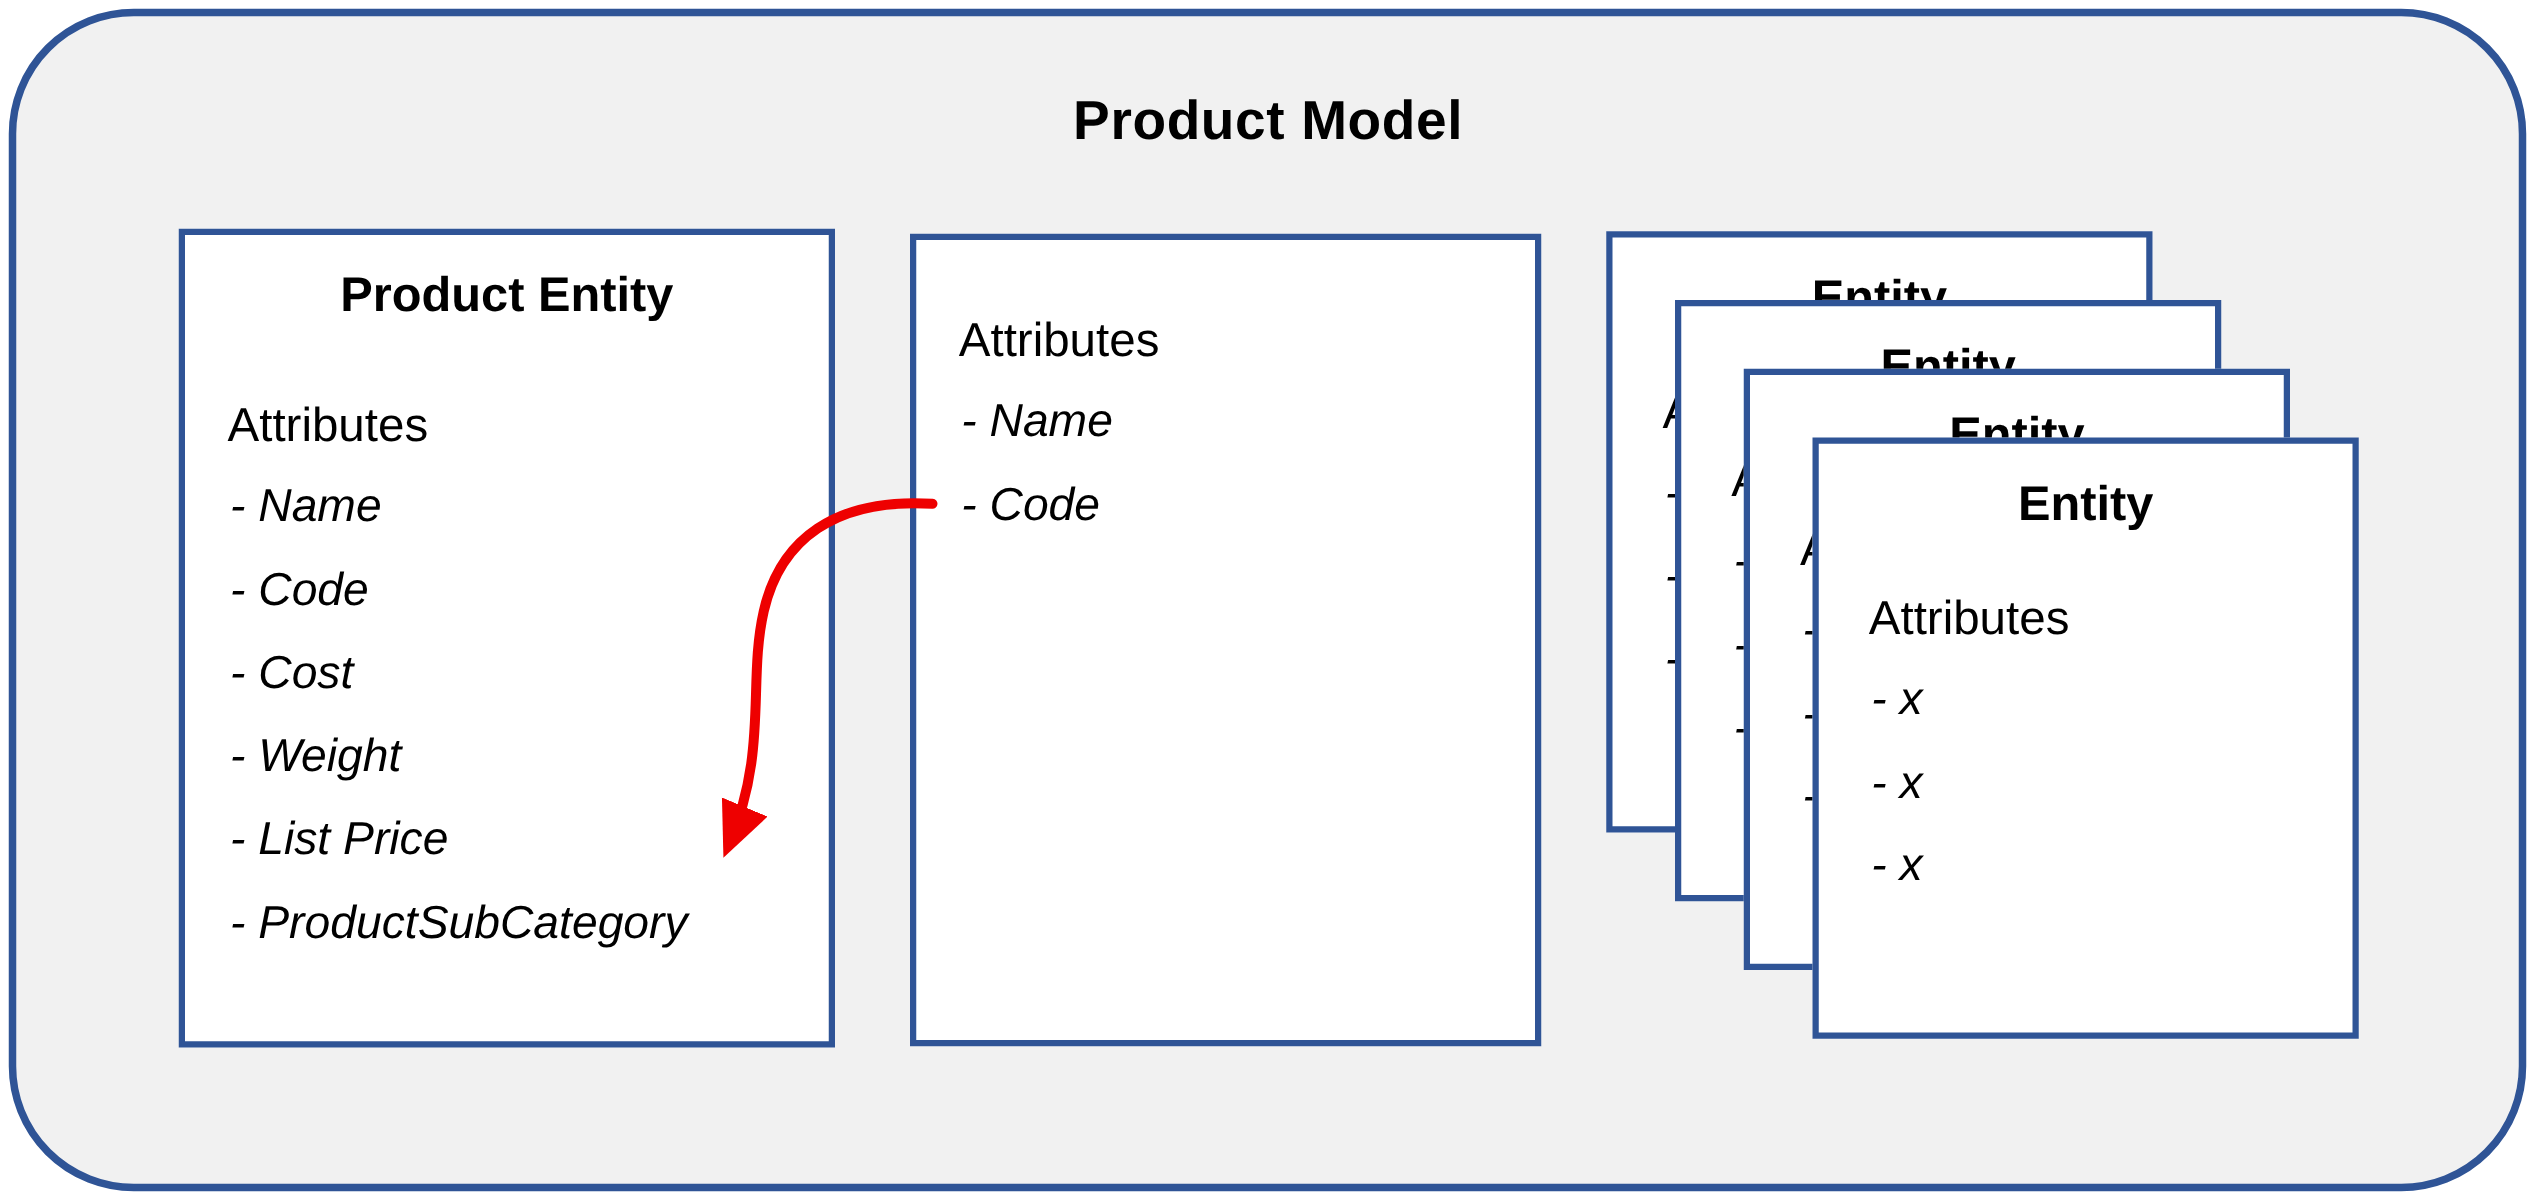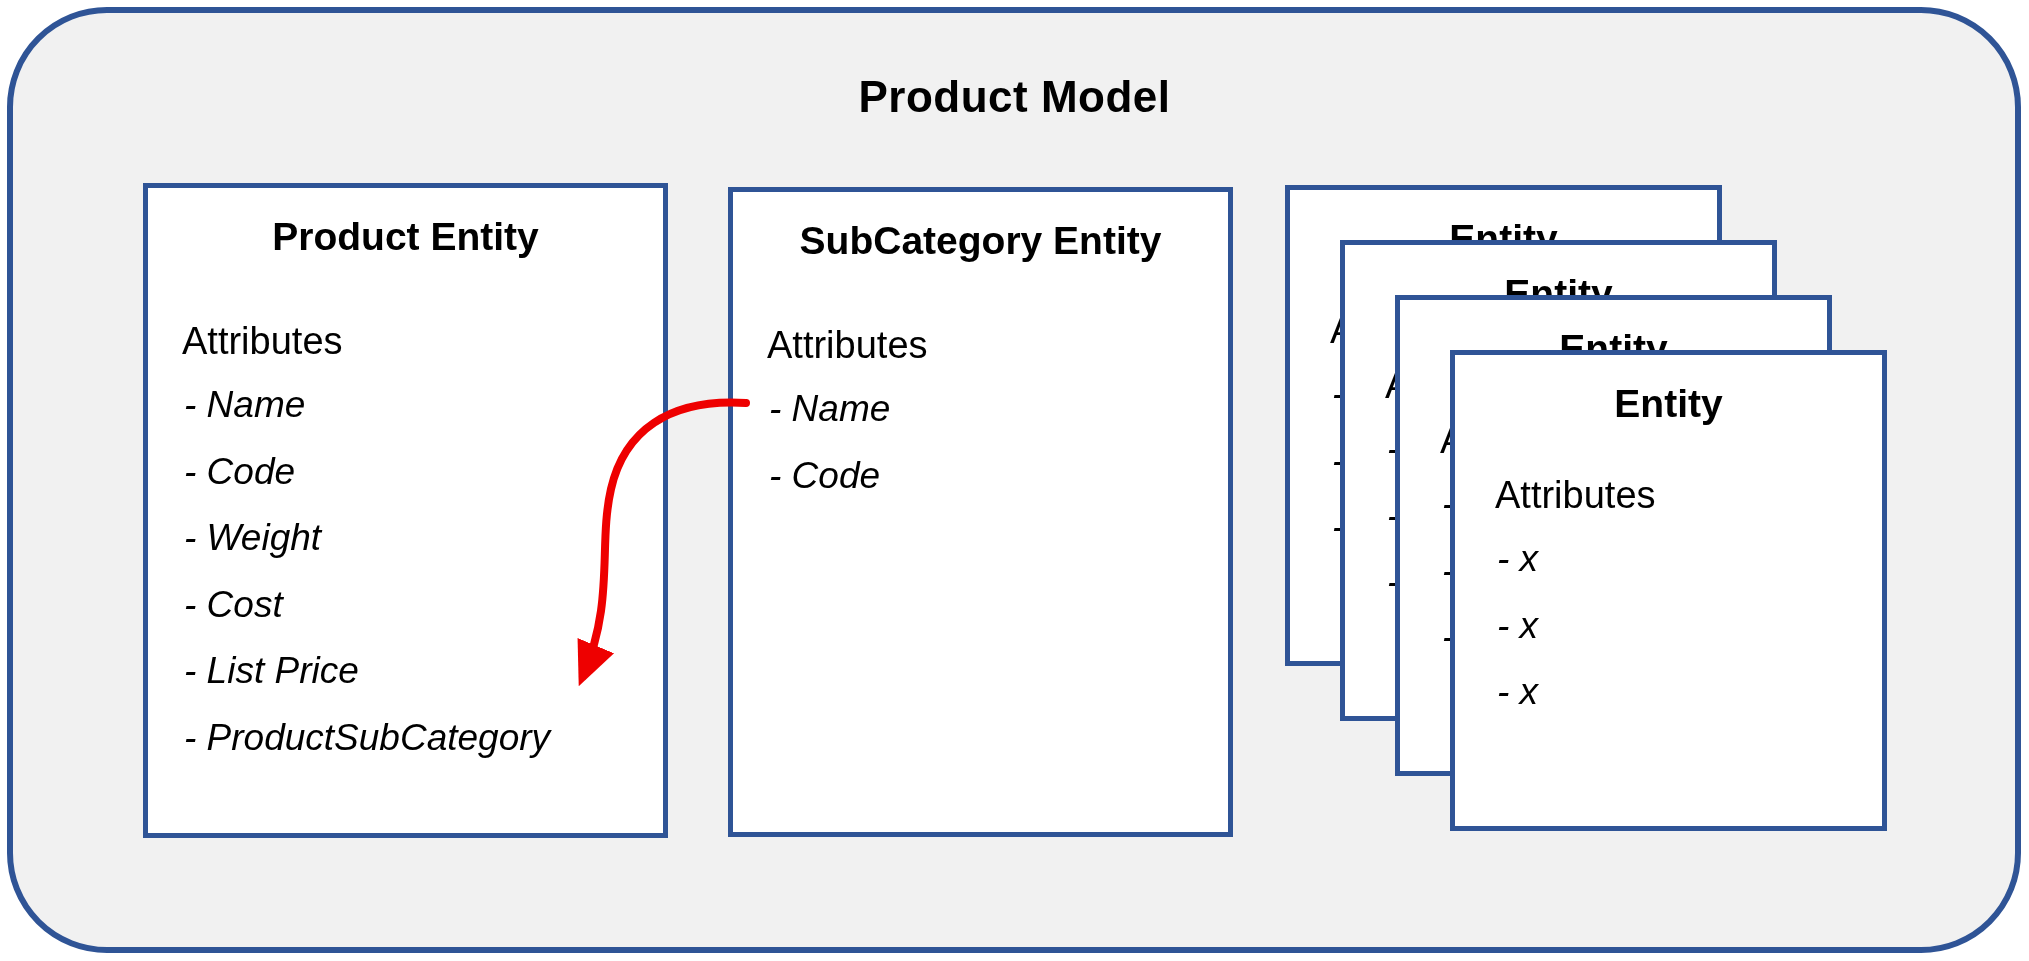--- a/index.html
+++ b/index.html
@@ -100,29 +100,28 @@
   <div class="outer-container"></div>
 
   <div class="diagram-title">Product Model</div>
 
   <div class="entity-box product-box">
     <div class="box-title">Product Entity</div>
     <div class="attr-label">Attributes</div>
     <ul class="attr-list">
       <li>- Name</li>
       <li>- Code</li>
+      <li>- Cost</li>
       <li>- Weight</li>
-      <li>- Cost</li>
       <li>- List Price</li>
       <li>- ProductSubCategory</li>
     </ul>
   </div>
 
   <div class="entity-box subcat-box">
-    <div class="box-title">SubCategory Entity</div>
     <div class="attr-label">Attributes</div>
     <ul class="attr-list">
       <li>- Name</li>
       <li>- Code</li>
     </ul>
   </div>
 
   <div class="entity-box stack-box stack-1">
     <div class="box-title">Entity</div>
     <div class="attr-label">Attributes</div>

